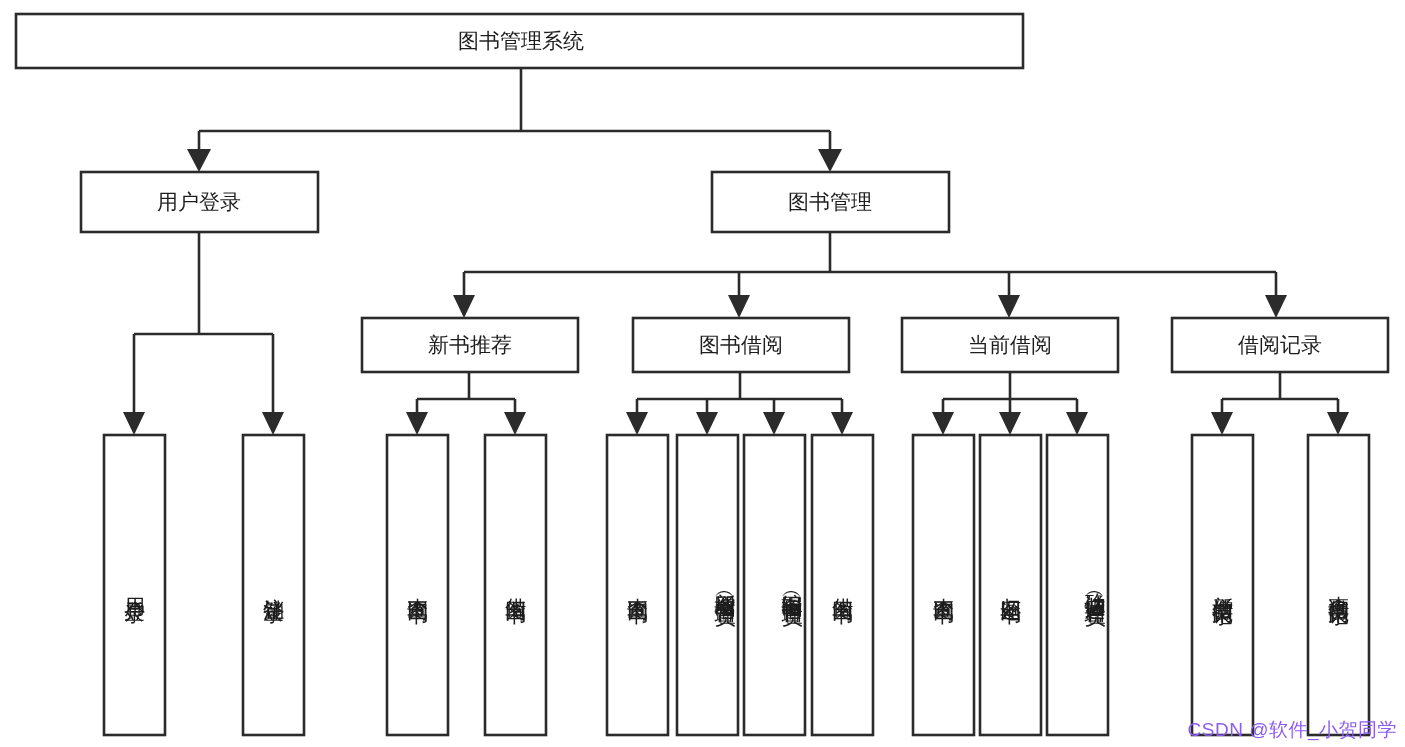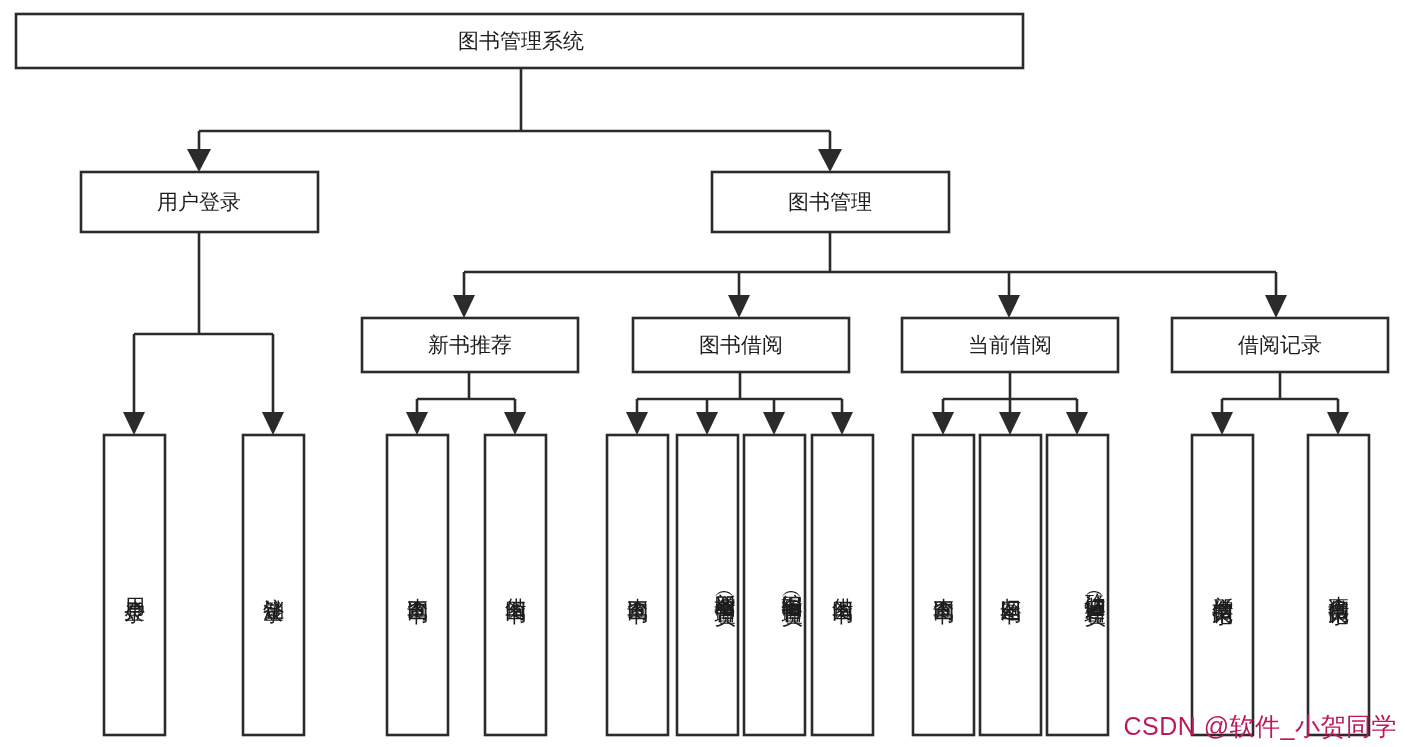--- a/index.html
+++ b/index.html
@@ -60,22 +60,22 @@
     letter-spacing: 2px;
     color: #1d1d1d;
     pointer-events: none;
     white-space: nowrap;
   }
   .watermark {
     position: absolute;
     right: 8px;
     bottom: 4px;
     font-family: "Liberation Sans", "DejaVu Sans", sans-serif;
-    font-size: 25px;
-    color: #be185d;
+    font-size: 19px;
+    color: #8b5cf6;
     letter-spacing: 0.5px;
     user-select: none;
   }
 </style>
 </head>
 <body>
 
 <div id="diagram-root">
 
   <svg id="flow" viewBox="0 0 1405 747">

